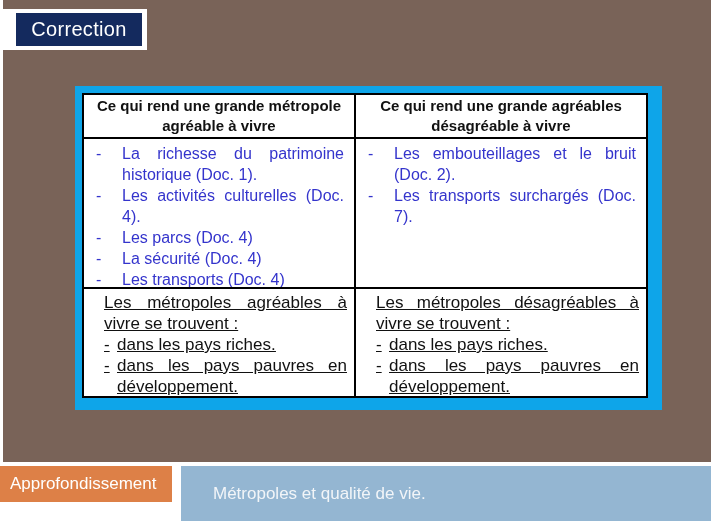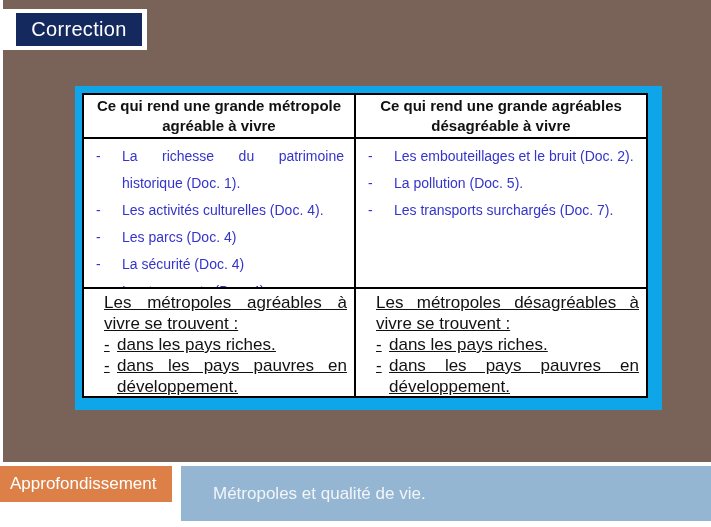--- a/index.html
+++ b/index.html
@@ -39,21 +39,21 @@
   }
   .cell { overflow:hidden; }
   .b-r { border-right:2px solid #000; }
   .b-b { border-bottom:2px solid #000; }
   .hcell {
     display:flex; align-items:center; justify-content:center;
     text-align:center; font-weight:bold; font-size:15px; line-height:20px;
     padding:2px 8px; color:#111;
   }
   .bluelist { padding:4px 10px 0 12px; }
-  .li { display:flex; color:#3434cc; font-size:14px; line-height:27px; }
+  .li { display:flex; color:#3434cc; font-size:16px; line-height:21px; }
   .li .m { flex:none; width:26px; }
   .li .m::before { content:"-"; }
   .li .t { flex:1; text-align:justify; }
   .loccell { padding:3px 7px 0 20px; font-size:17px; line-height:21px; color:#111;text-decoration:underline; }
   .intro { text-align:justify; }
   .opt { display:flex; }
   .opt .m { flex:none; width:13px; }
   .opt .m::before { content:"-"; }
   .opt .t { flex:1; text-align:justify; }
   .underline { text-decoration:underline; }
@@ -113,24 +113,20 @@
         </div>
       </div>
 
       <div class="cell bluelist b-b">
         <div class="li">
           <span class="m"></span>
           <div class="t">Les embouteillages et le bruit (Doc. 2).</div>
         </div>
         <div class="li">
           <span class="m"></span>
-          <div class="t">La pollution (Doc. 5).</div>
-        </div>
-        <div class="li">
-          <span class="m"></span>
           <div class="t">Les transports surchargés (Doc. 7).</div>
         </div>
       </div>
 
       <div class="cell loccell b-r">
         <div class="intro">Les métropoles agréables à vivre se trouvent :</div>
         <div class="opt">
           <span class="m"></span>
           <div class="t underline">dans les pays riches.</div>
         </div>

